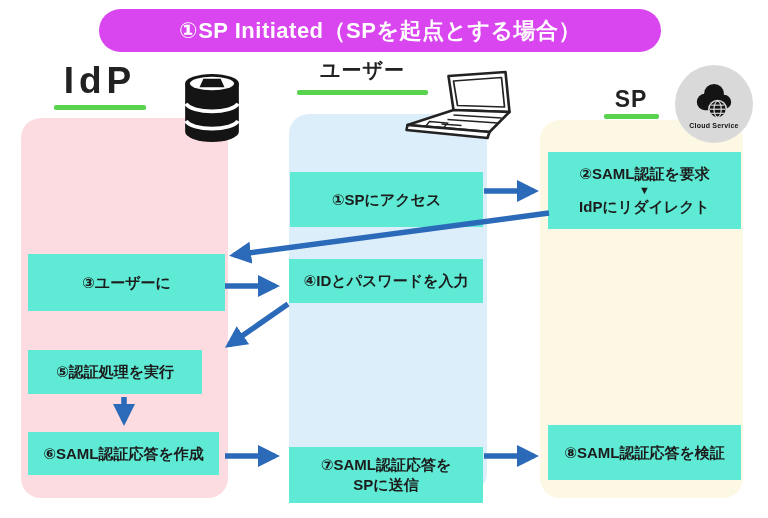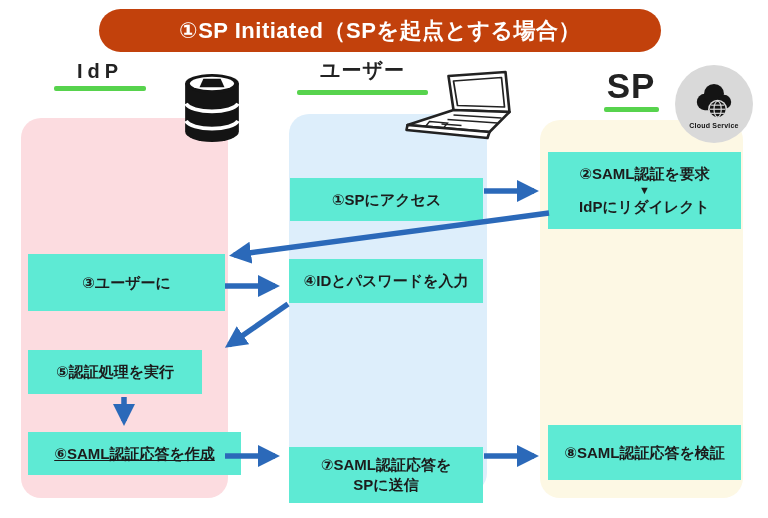--- a/index.html
+++ b/index.html
@@ -4,65 +4,65 @@
 <style>
   html,body{margin:0;padding:0;}
   body{
     width:768px;height:518px;position:relative;background:#ffffff;
     font-family:"Liberation Sans","DejaVu Sans",sans-serif;
     color:#1c1c1c;overflow:hidden;
   }
   
   .banner{
     position:absolute;left:99px;top:9px;width:562px;height:43px;
-    background:#c2410c;border-radius:22px;color:#ffffff;
+    background:#d946ef;border-radius:22px;color:#ffffff;
     font-size:22px;font-weight:bold;display:flex;align-items:center;justify-content:center;
     letter-spacing:0.5px;
   }
   
   .lane{position:absolute;border-radius:20px;}
   .lane-idp{left:21px;top:118px;width:207px;height:380px;background:#fcdce0;}
   .lane-user{left:289px;top:114px;width:198px;height:379px;background:#ddeefb;}
   .lane-sp{left:540px;top:120px;width:203px;height:378px;background:#fdf8e4;}
   
   .hdr{position:absolute;text-align:center;color:#222;z-index:3;}
   .hdr .lbl{display:block;font-weight:bold;}
   .hdr .ul{display:block;height:5px;background:#57d34d;border-radius:2px;margin:3px auto 0;}
   .hdr-idp{left:50px;top:60px;width:100px;}
-  .hdr-idp .lbl{font-size:20px;letter-spacing:5px;}
+  .hdr-idp .lbl{font-size:37px;letter-spacing:5px;}
   .hdr-idp .ul{width:92px;}
   .hdr-user{left:297px;top:57px;width:131px;}
   .hdr-user .lbl{font-size:20px;letter-spacing:1px;}
   .hdr-user .ul{width:131px;margin-top:6px;}
   .hdr-sp{left:602px;top:66px;width:58px;}
-  .hdr-sp .lbl{font-size:35px;letter-spacing:1px;}
+  .hdr-sp .lbl{font-size:23px;letter-spacing:1px;margin-top:20px;}
   .hdr-sp .ul{width:55px;margin-top:1px;}
   
   .icon-abs{position:absolute;z-index:3;}
   .db-icon{left:183px;top:72px;width:58px;height:71px;}
   .laptop-icon{left:398px;top:70px;width:117px;height:80px;}
   .cloud-badge{
     left:675px;top:65px;width:78px;height:78px;border-radius:50%;
     background:#d9d9d9;display:flex;flex-direction:column;align-items:center;justify-content:center;
   }
   .cloud-badge svg{width:46px;height:38px;margin-top:4px;}
   .cloud-caption{font-size:7px;font-weight:bold;color:#111;margin-top:1px;letter-spacing:0.2px;}
   
   .box{
     position:absolute;background:#5eead4;z-index:2;
     display:flex;flex-direction:column;align-items:center;justify-content:center;
     font-size:15px;font-weight:bold;color:#1c1c1c;text-align:center;line-height:1.32;
   }
   .box .tri{font-size:11px;line-height:1.15;}
-  .box-1{left:290px;top:178px;width:193px;height:43px;text-align:right;}
+  .box-1{left:290px;top:172px;width:193px;height:55px;text-align:right;}
   .box-2{left:548px;top:152px;width:193px;height:77px;}
   .box-3{left:28px;top:254px;width:197px;height:57px;}
   .box-4{left:289px;top:259px;width:194px;height:44px;}
   .box-5{left:28px;top:350px;width:174px;height:44px;align-items:center;}
-  .box-6{left:28px;top:432px;width:213px;height:43px;text-decoration:underline;}
+  .box-6{left:28px;top:432px;width:191px;height:43px;}
   .box-7{left:289px;top:427px;width:194px;height:56px;margin-top:20px;}
   .box-8{left:548px;top:425px;width:193px;height:55px;}
   
   .arrows{position:absolute;left:0;top:0;width:768px;height:518px;z-index:5;pointer-events:none;}
 </style>
 </head>
 <body>
 
 <div class="banner">①SP Initiated（SPを起点とする場合）</div>
 

